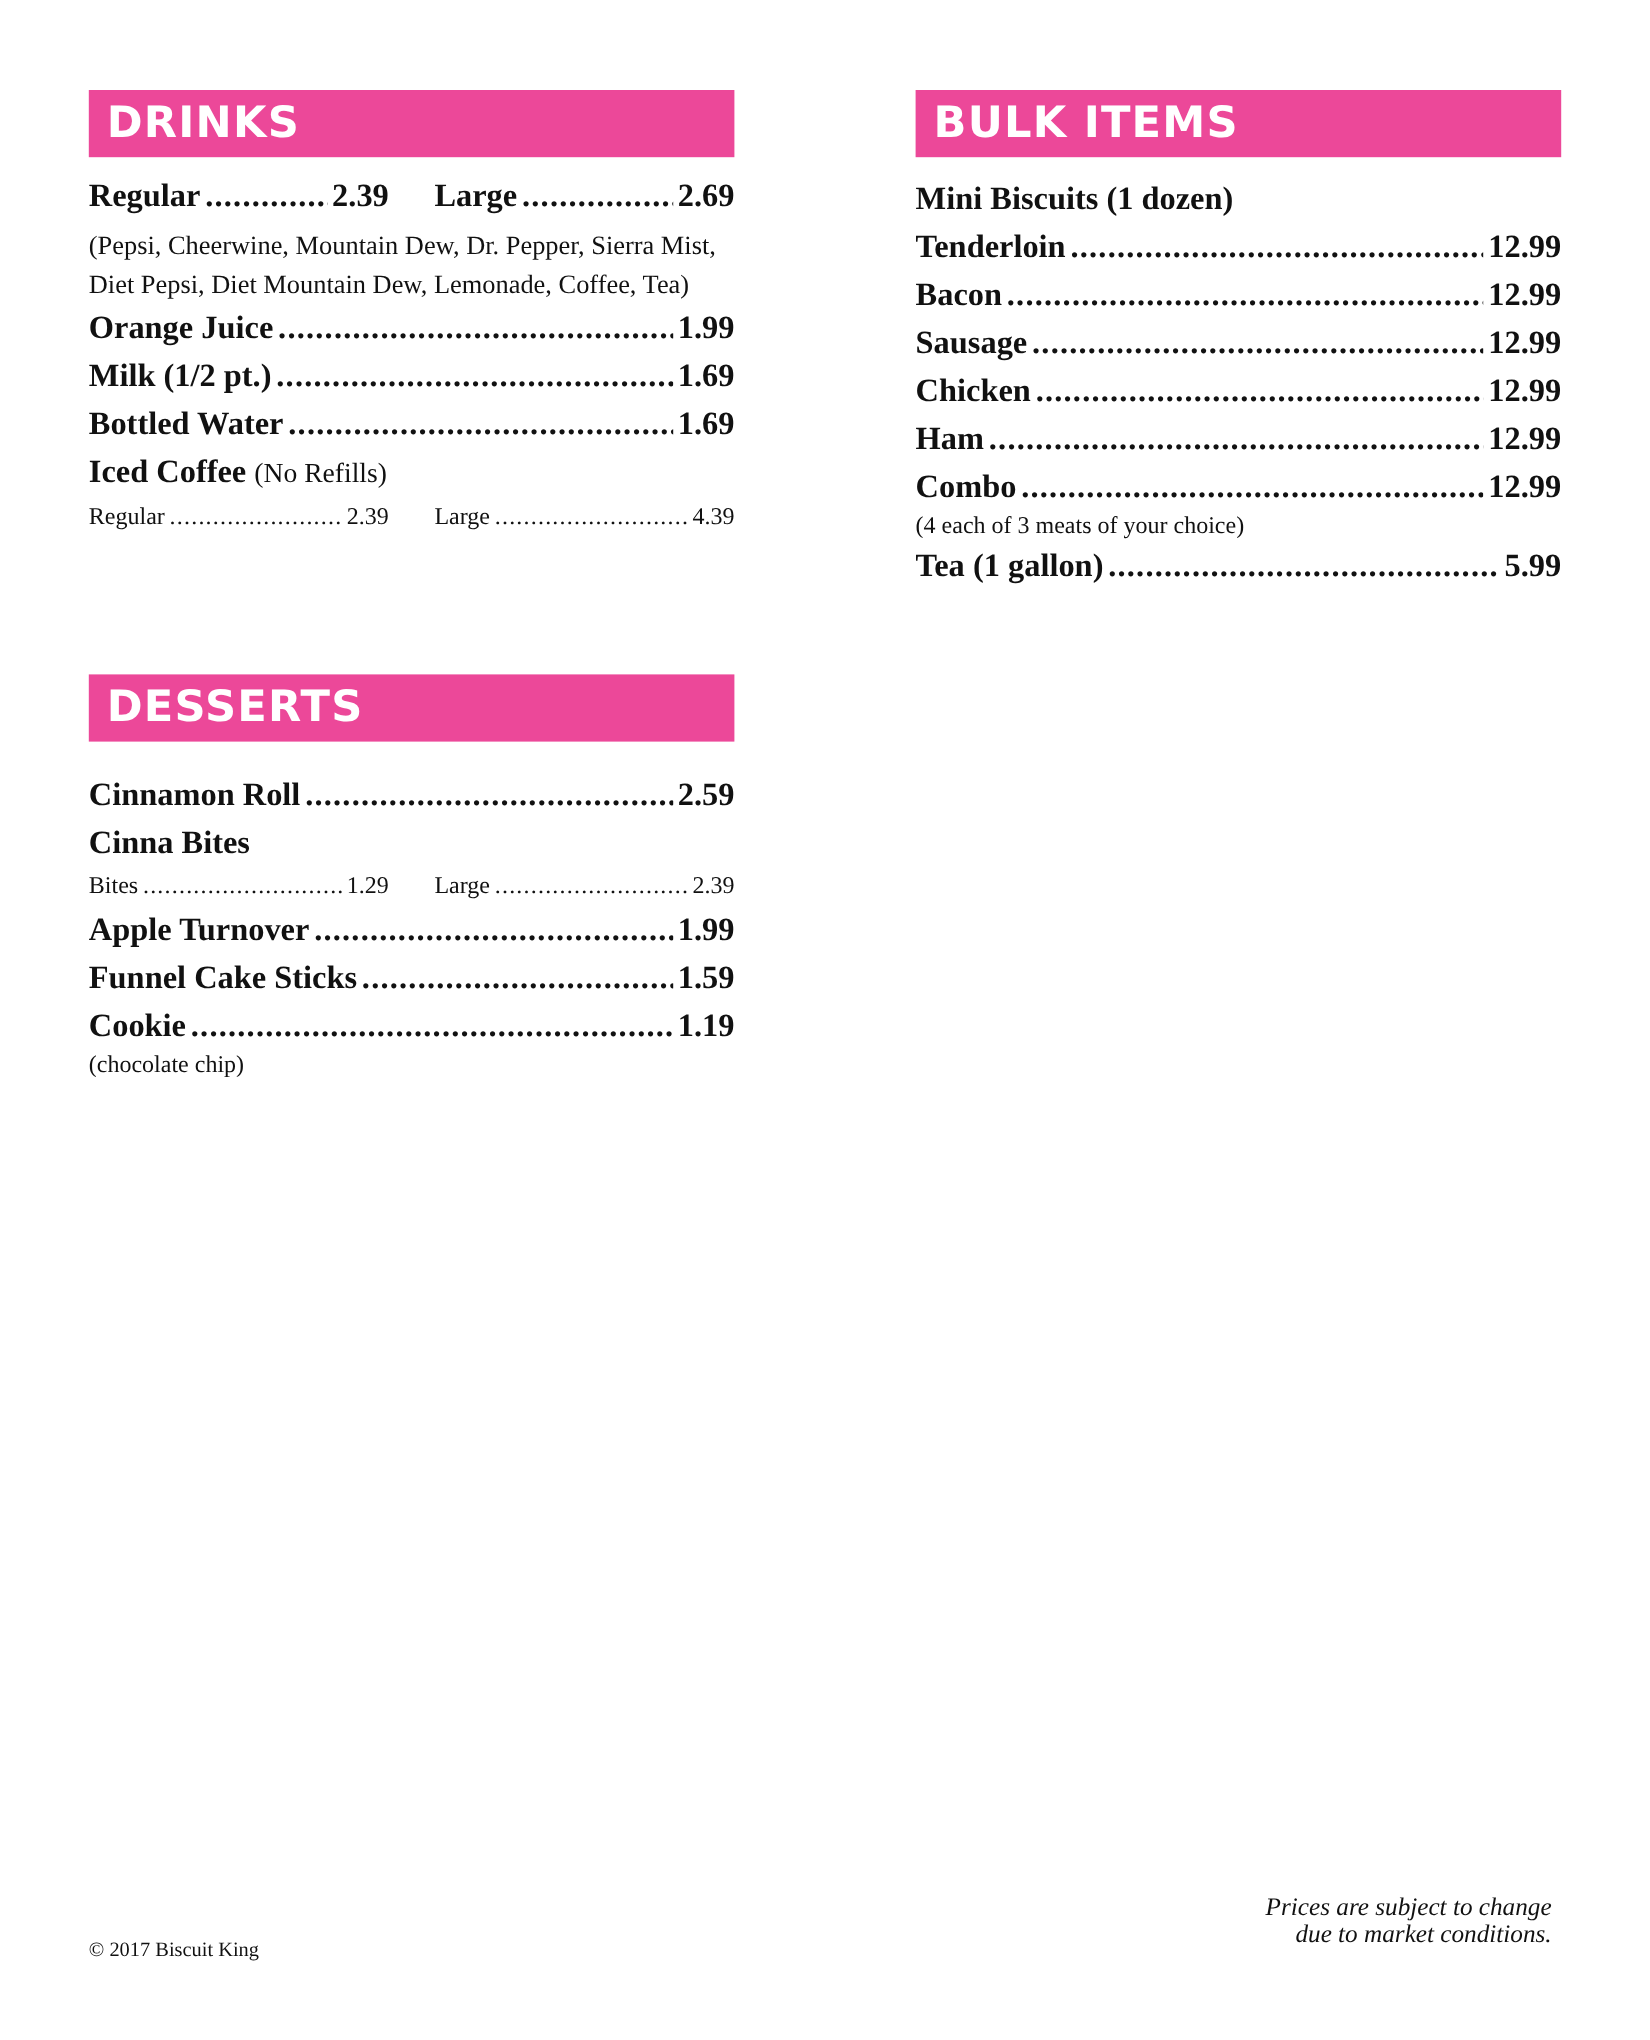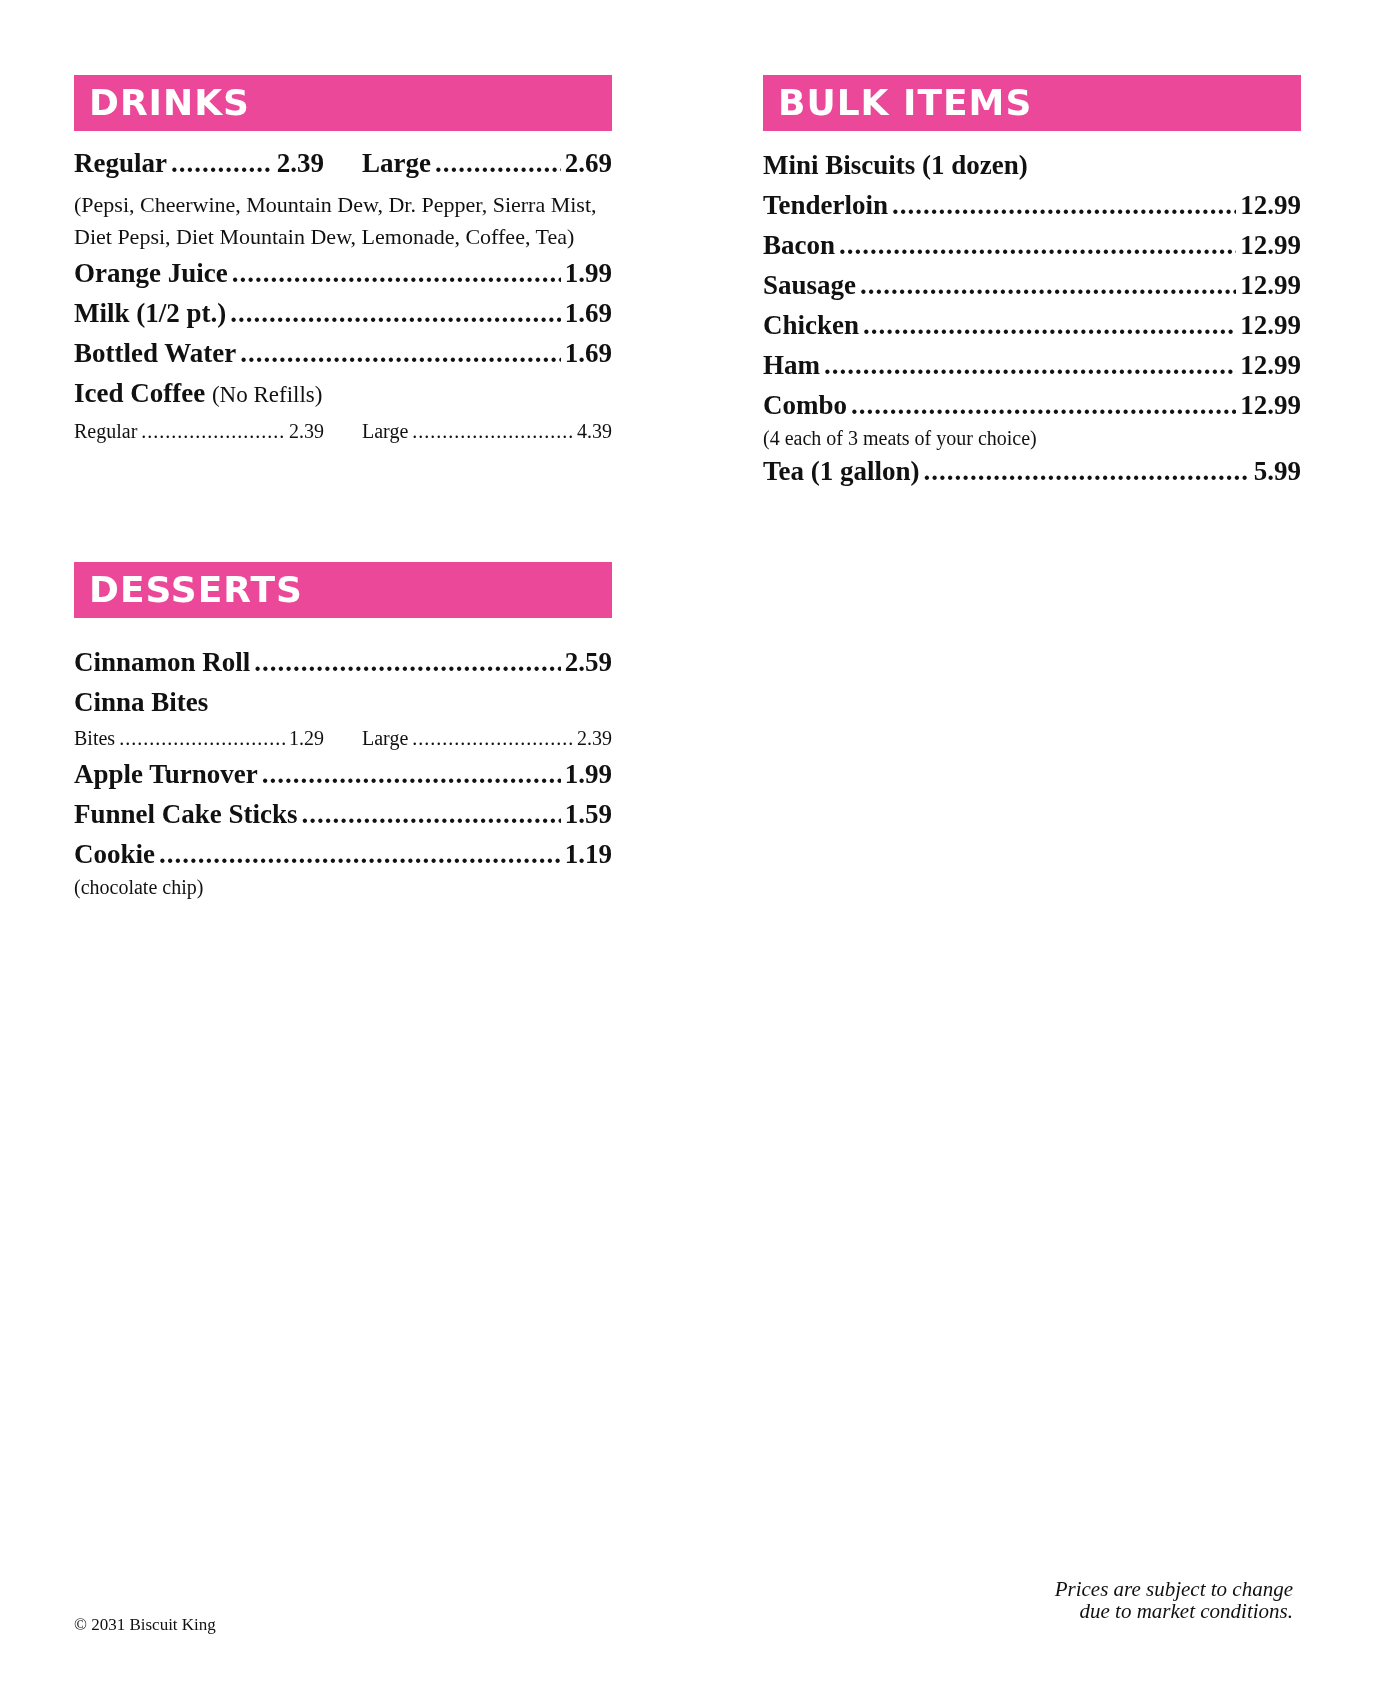--- a/index.html
+++ b/index.html
@@ -189,17 +189,17 @@
     </div>
     <div class="note" style="line-height:26px;">(4 each of 3 meats of your choice)</div>
     <div class="row big">
       <span class="name">Tea (1 gallon)</span>
       <span class="dots"></span>
       <span class="price">5.99</span>
     </div>
   </div>
 </div>
 
-<div id="footer-copyright">© 2031   Biscuit King</div>
+<div id="footer-copyright">© 2017   Biscuit King</div>
 <div id="footer-disclaimer">
   <div>Prices are subject to change</div>
   <div>due to market conditions.</div>
 </div>
 
 </body></html>

